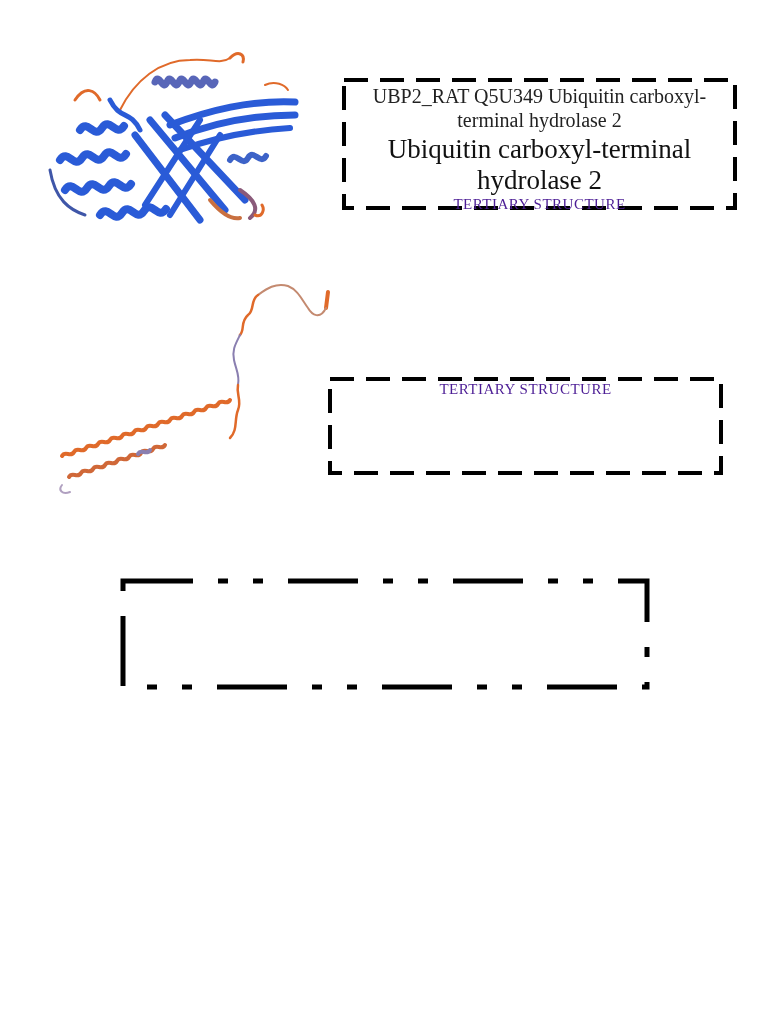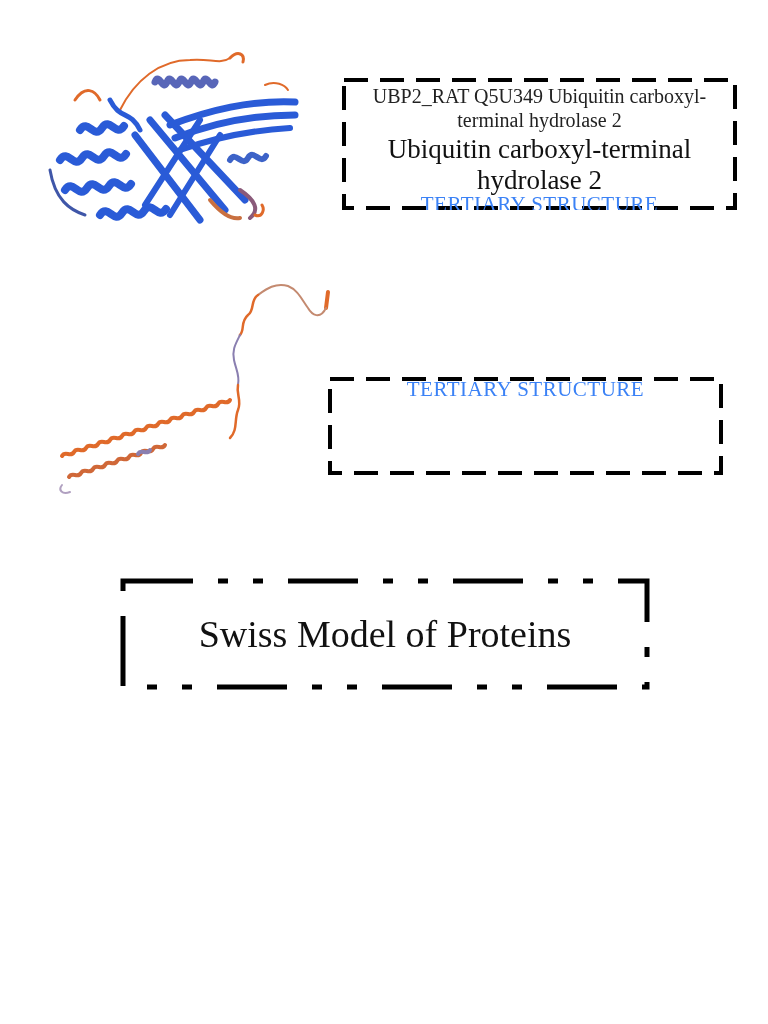--- a/index.html
+++ b/index.html
@@ -44,24 +44,24 @@
       line-height: 24px;
       color: #222;
     }
     .big-title {
       font-size: 27px;
       line-height: 31px;
       color: #111;
       margin-top: 2px;
     }
     .cut-caption {
-      font-size: 21px;
+      font-size: 15px;
       line-height: 16px;
       letter-spacing: 0.5px;
-      color: #3b82f6;
+      color: #4c1d95;
       white-space: nowrap;
     }
     .main-title {
       font-size: 38px;
       line-height: 40px;
       color: #111;
     }
   </style>
 </head>
 <body>
@@ -135,14 +135,13 @@
   </svg>
   <div class="box-content">
     <div class="cut-caption">TERTIARY STRUCTURE</div>
   </div>
 </div>
 
 <div class="dash-box" style="left:120px; top:578px; width:530px; height:112px;">
   <svg class="border" viewBox="0 0 530 112" preserveAspectRatio="none">
     <rect x="3" y="3" width="524" height="106" fill="none" stroke="#000" stroke-width="5" stroke-dasharray="70 25 10 25 10 25"></rect>
   </svg>
-  <div class="box-content main-title" style="padding-top:36px;">Swiss Model of Proteins</div>
 </div>
 
 </body></html>

